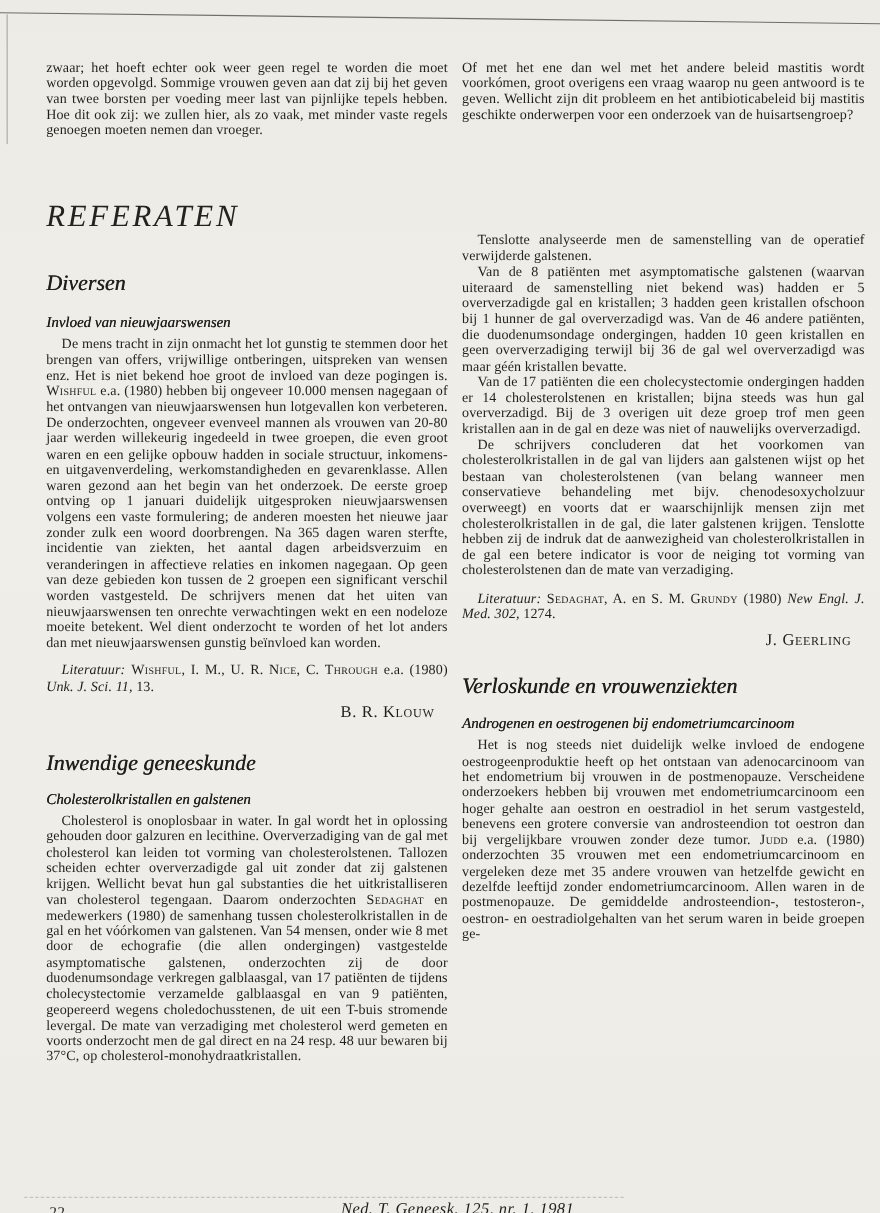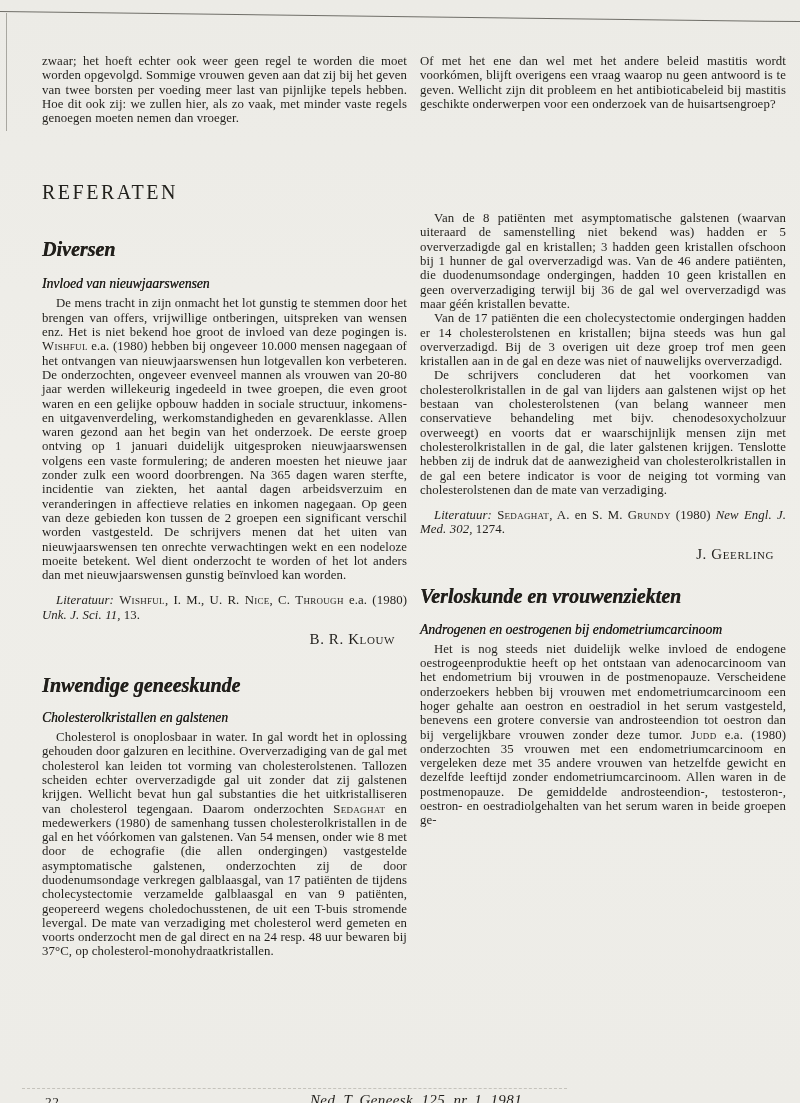--- a/index.html
+++ b/index.html
@@ -32,29 +32,30 @@
   .body-text {
     margin: 0;
     font-size: 12.8px;
     line-height: 14.3px;
     text-align: justify;
     letter-spacing: 0.1px;
   }
   .ind { text-indent: 14px; }
   .main-heading {
     margin: 56px 0 0 0;
-    font-size: 20px;
+    font-size: 28px;
     font-weight: 400;
     letter-spacing: 2.5px;
     color: #23221e;
+    font-style: italic;
   }
   .section-title {
     font-size: 20px;
     font-style: italic;
-    font-weight: 700;
+    font-weight: 400;
     margin: 0;
     text-shadow: 0.35px 0 0 currentColor;
   }
   .article-title {
     font-size: 13.6px;
     font-style: italic;
     font-weight: 400;
     margin: 0;
     text-shadow: 0.2px 0 0 currentColor;
   }
@@ -98,23 +99,24 @@
     <p class="body-text ind"><span>De mens tracht in zijn onmacht het lot gunstig te stemmen door het brengen van offers, vrijwillige ontberingen, uitspreken van wensen enz. Het is niet bekend hoe groot de invloed van deze pogingen is. </span><span class="run-sc">Wishful</span><span> e.a. (1980) hebben bij ongeveer 10.000 mensen nagegaan of het ontvangen van nieuwjaarswensen hun lotgevallen kon verbeteren. De onderzochten, ongeveer evenveel mannen als vrouwen van 20-80 jaar werden willekeurig ingedeeld in twee groepen, die even groot waren en een gelijke opbouw hadden in sociale structuur, inkomens- en uitgavenverdeling, werkomstandigheden en gevarenklasse. Allen waren gezond aan het begin van het onderzoek. De eerste groep ontving op 1 januari duidelijk uitgesproken nieuwjaarswensen volgens een vaste formulering; de anderen moesten het nieuwe jaar zonder zulk een woord doorbrengen. Na 365 dagen waren sterfte, incidentie van ziekten, het aantal dagen arbeidsverzuim en veranderingen in affectieve relaties en inkomen nagegaan. Op geen van deze gebieden kon tussen de 2 groepen een significant verschil worden vastgesteld. De schrijvers menen dat het uiten van nieuwjaarswensen ten onrechte verwachtingen wekt en een nodeloze moeite betekent. Wel dient onderzocht te worden of het lot anders dan met nieuwjaarswensen gunstig beïnvloed kan worden.</span></p>
     <p class="body-text ind lit"><span class="run-i">Literatuur:</span><span> </span><span class="run-sc">Wishful</span><span>, I. M., U. R. </span><span class="run-sc">Nice</span><span>, C. </span><span class="run-sc">Through</span><span> e.a. (1980) </span><span class="run-i">Unk. J. Sci. 11,</span><span> 13.</span></p>
     <p class="author">B. R. Klouw</p>
 
     <h2 class="section-title" style="margin-top:26px;">Inwendige geneeskunde</h2>
     <h3 class="article-title" style="margin-top:13px; margin-bottom:4px;">Cholesterolkristallen en galstenen</h3>
     <p class="body-text ind"><span>Cholesterol is onoplosbaar in water. In gal wordt het in oplossing gehouden door galzuren en lecithine. Oververzadiging van de gal met cholesterol kan leiden tot vorming van cholesterolstenen. Tallozen scheiden echter oververzadigde gal uit zonder dat zij galstenen krijgen. Wellicht bevat hun gal substanties die het uitkristalliseren van cholesterol tegengaan. Daarom onderzochten </span><span class="run-sc">Sedaghat</span><span> en medewerkers (1980) de samenhang tussen cholesterolkristallen in de gal en het vóórkomen van galstenen. Van 54 mensen, onder wie 8 met door de echografie (die allen ondergingen) vastgestelde asymptomatische galstenen, onderzochten zij de door duodenumsondage verkregen galblaasgal, van 17 patiënten de tijdens cholecystectomie verzamelde galblaasgal en van 9 patiënten, geopereerd wegens choledochusstenen, de uit een T-buis stromende levergal. De mate van verzadiging met cholesterol werd gemeten en voorts onderzocht men de gal direct en na 24 resp. 48 uur bewaren bij 37°C, op cholesterol-monohydraatkristallen.</span></p>
   </div>
 
   <div class="col col-right">
-    <p class="body-text">Of met het ene dan wel met het andere beleid mastitis wordt voorkómen, blijft overigens een vraag waarop nu geen antwoord is te geven. Wellicht zijn dit probleem en het antibioticabeleid bij mastitis geschikte onderwerpen voor een onderzoek van de huisartsengroep?</p>
+    <p class="body-text">Of met het ene dan wel met het andere beleid mastitis wordt voorkómen, groot overigens een vraag waarop nu geen antwoord is te geven. Wellicht zijn dit probleem en het antibioticabeleid bij mastitis geschikte onderwerpen voor een onderzoek van de huisartsengroep?</p>
 
     <div style="margin-top:100px;">
+      <p class="body-text ind">Tenslotte analyseerde men de samenstelling van de operatief verwijderde galstenen.</p>
       <p class="body-text ind">Van de 8 patiënten met asymptomatische galstenen (waarvan uiteraard de samenstelling niet bekend was) hadden er 5 oververzadigde gal en kristallen; 3 hadden geen kristallen ofschoon bij 1 hunner de gal oververzadigd was. Van de 46 andere patiënten, die duodenumsondage ondergingen, hadden 10 geen kristallen en geen oververzadiging terwijl bij 36 de gal wel oververzadigd was maar géén kristallen bevatte.</p>
       <p class="body-text ind">Van de 17 patiënten die een cholecystectomie ondergingen hadden er 14 cholesterolstenen en kristallen; bijna steeds was hun gal oververzadigd. Bij de 3 overigen uit deze groep trof men geen kristallen aan in de gal en deze was niet of nauwelijks oververzadigd.</p>
       <p class="body-text ind">De schrijvers concluderen dat het voorkomen van cholesterolkristallen in de gal van lijders aan galstenen wijst op het bestaan van cholesterolstenen (van belang wanneer men conservatieve behandeling met bijv. chenodesoxycholzuur overweegt) en voorts dat er waarschijnlijk mensen zijn met cholesterolkristallen in de gal, die later galstenen krijgen. Tenslotte hebben zij de indruk dat de aanwezigheid van cholesterolkristallen in de gal een betere indicator is voor de neiging tot vorming van cholesterolstenen dan de mate van verzadiging.</p>
     </div>
     <p class="body-text ind lit"><span class="run-i">Literatuur:</span><span> </span><span class="run-sc">Sedaghat</span><span>, A. en S. M. </span><span class="run-sc">Grundy</span><span> (1980) </span><span class="run-i">New Engl. J. Med. 302,</span><span> 1274.</span></p>
     <p class="author">J. Geerling</p>
 
     <h2 class="section-title" style="margin-top:22px;">Verloskunde en vrouwenziekten</h2>
     <h3 class="article-title" style="margin-top:14px; margin-bottom:4px;">Androgenen en oestrogenen bij endometriumcarcinoom</h3>
     <p class="body-text ind"><span>Het is nog steeds niet duidelijk welke invloed de endogene oestrogeenproduktie heeft op het ontstaan van adenocarcinoom van het endometrium bij vrouwen in de postmenopauze. Verscheidene onderzoekers hebben bij vrouwen met endometriumcarcinoom een hoger gehalte aan oestron en oestradiol in het serum vastgesteld, benevens een grotere conversie van androsteendion tot oestron dan bij vergelijkbare vrouwen zonder deze tumor. </span><span class="run-sc">Judd</span><span> e.a. (1980) onderzochten 35 vrouwen met een endometriumcarcinoom en vergeleken deze met 35 andere vrouwen van hetzelfde gewicht en dezelfde leeftijd zonder endometriumcarcinoom. Allen waren in de postmenopauze. De gemiddelde androsteendion-, testosteron-, oestron- en oestradiolgehalten van het serum waren in beide groepen ge-</span></p>

